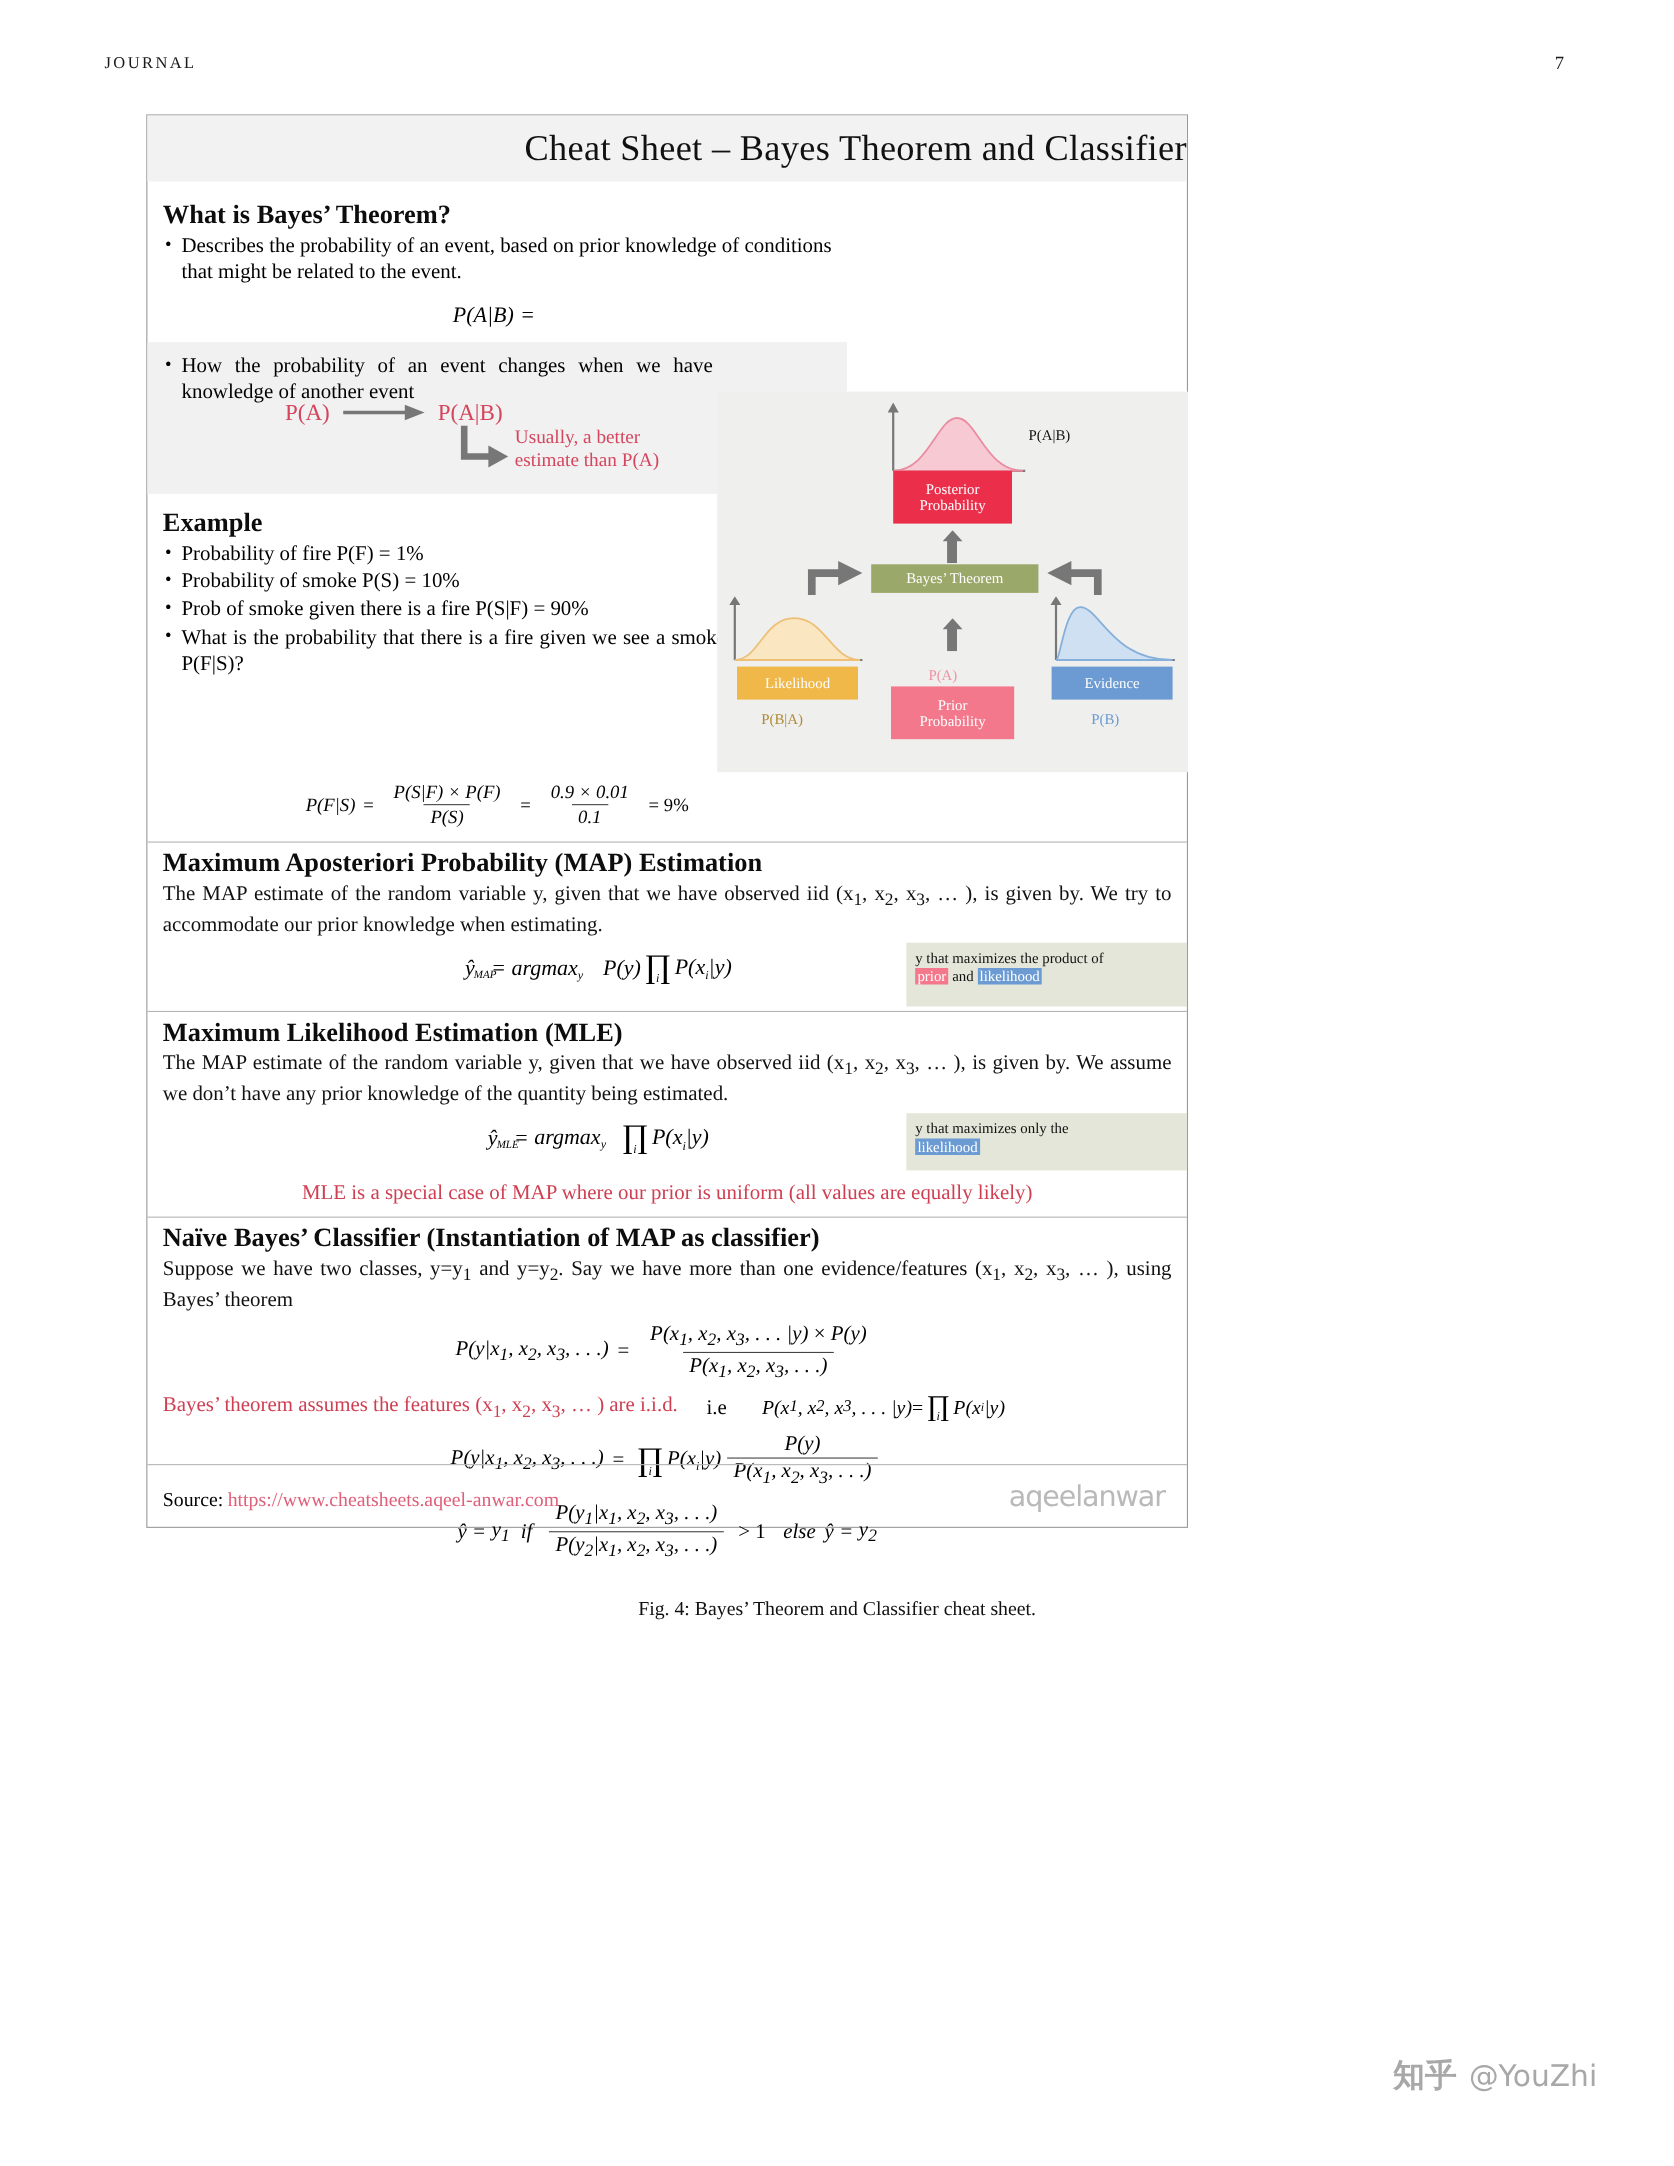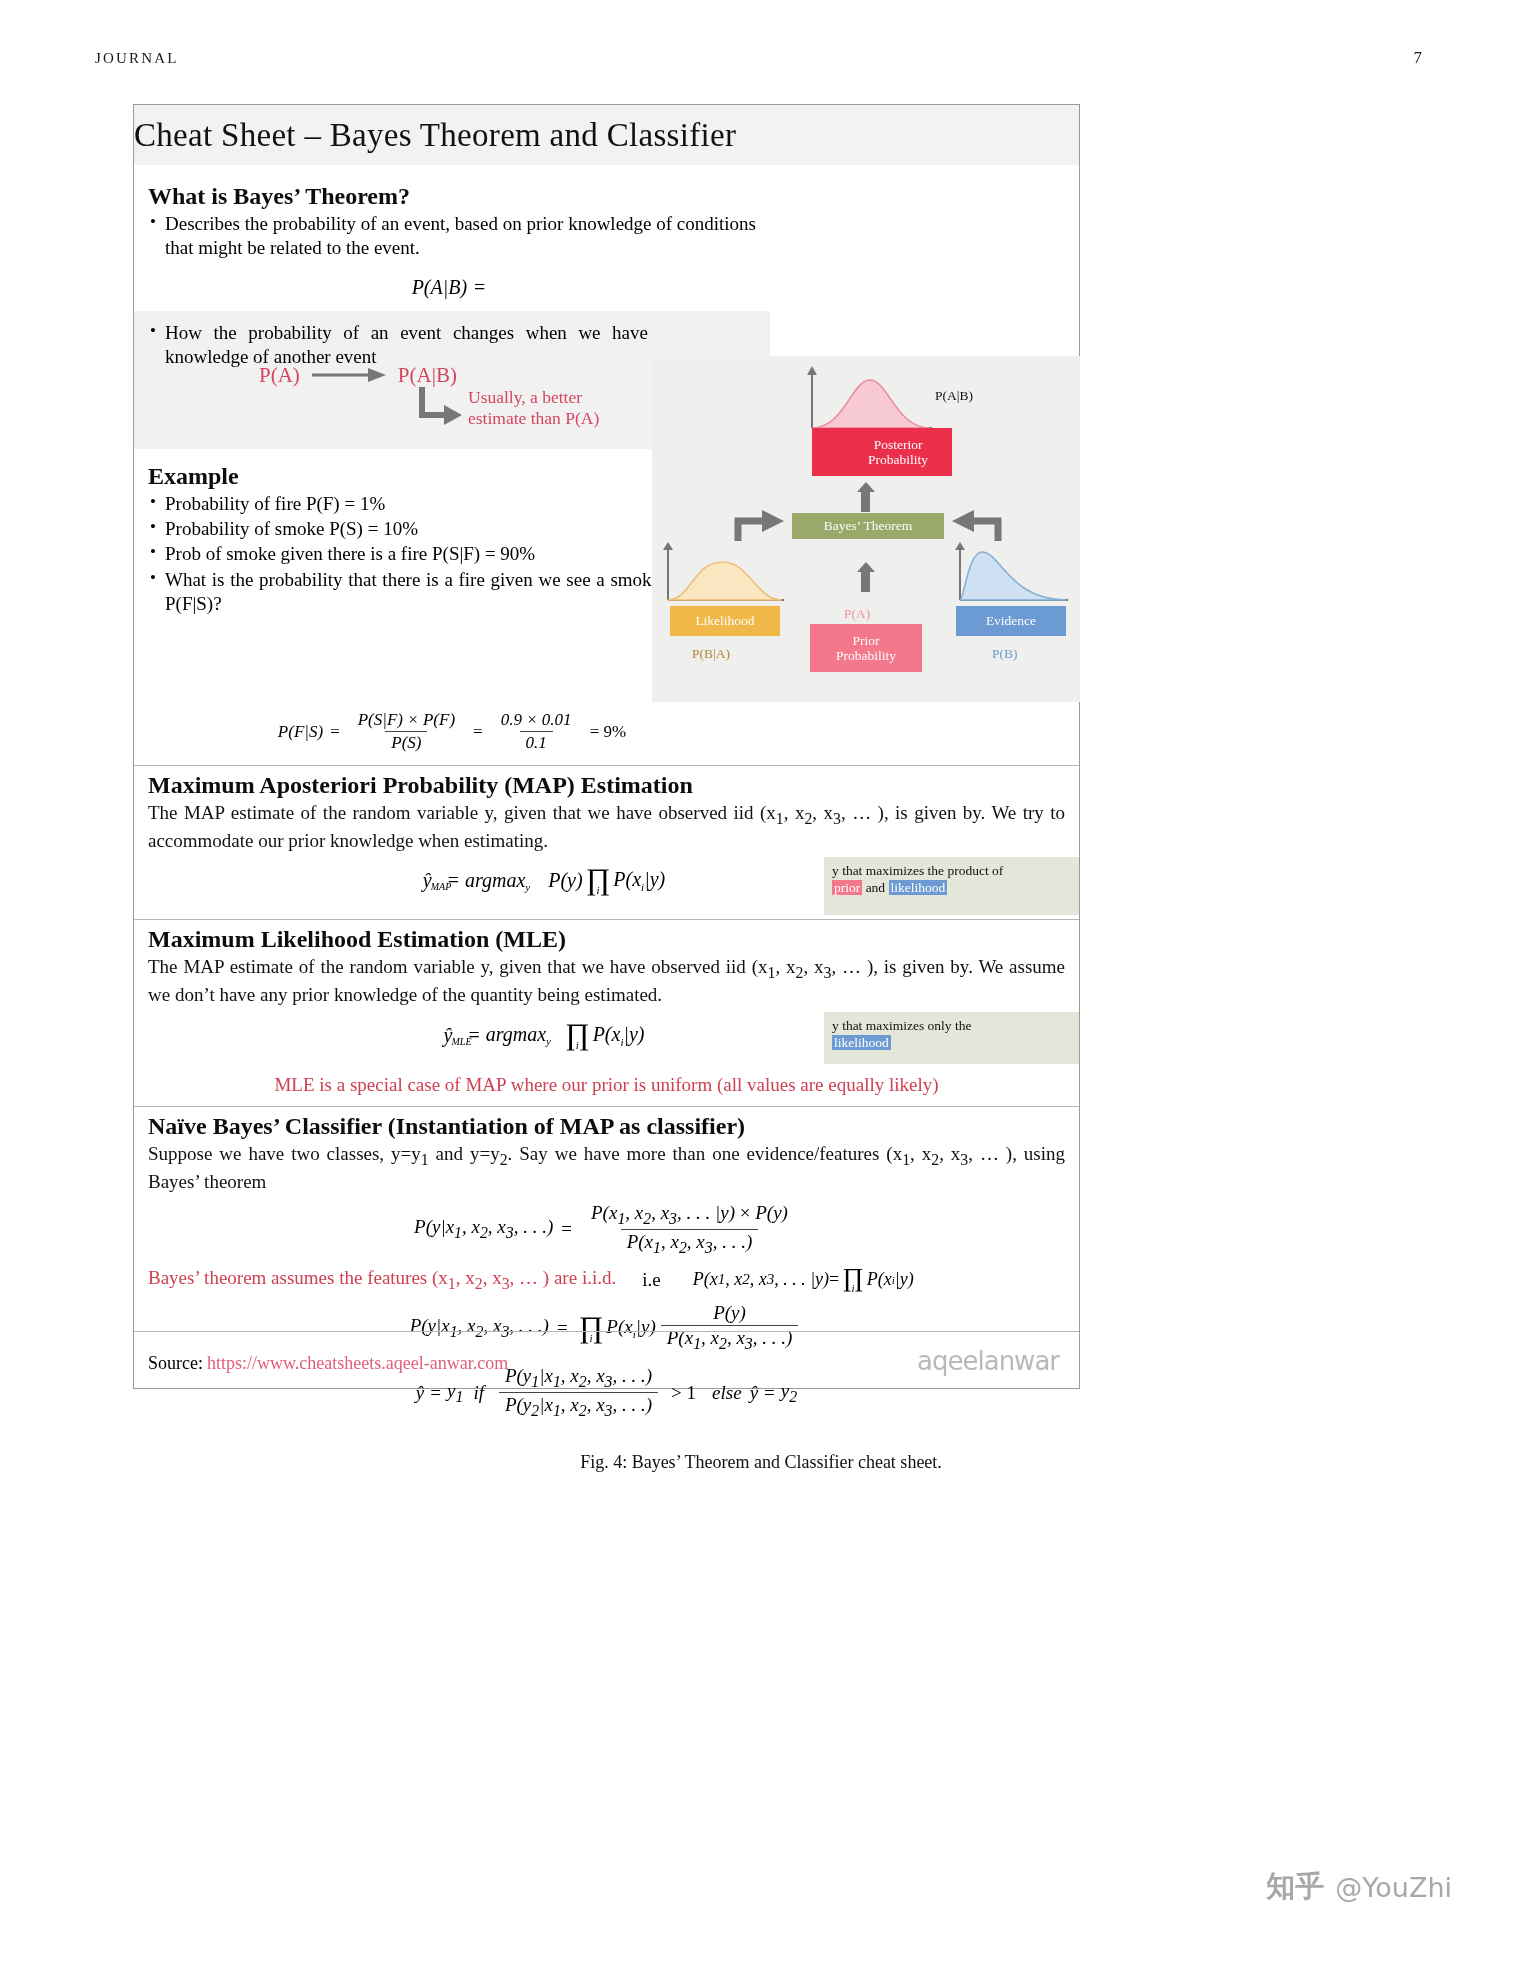--- a/index.html
+++ b/index.html
@@ -44,21 +44,21 @@
     height: 1285px;
     border: 1px solid #9a9a9a;
     background: #ffffff;
     box-sizing: border-box;
   }
   .sheet-title-bar {
     background: #f2f2f2;
     height: 60px;
     display: flex;
     align-items: center;
-    justify-content: flex-start;
+    justify-content: flex-end;
   }
   .sheet-title {
     font-size: 33px;
     font-weight: normal;
     letter-spacing: 0.3px;
     color: #111;
   }
 
   
   .sec {
@@ -149,21 +149,21 @@
     display: flex;
     flex-direction: column;
     align-items: center;
     justify-content: center;
     font-size: 13.5px;
     line-height: 1.12;
     color: #fdfdfd;
     text-align: center;
     font-family: "Liberation Serif", serif;
   }
-  .fb-post { background: #eb2f4b; padding-left: 32px; }
+  .fb-post { background: #eb2f4b; }
   .fb-bayes{ background: #9aa86a; }
   .fb-like { background: #f0b848; }
   .fb-evid { background: #6b9bd2; }
   .fb-prior{ background: #f4788c; }
   .flabel {
     position: absolute;
     font-size: 13.5px;
     font-family: "Liberation Serif", serif;
   }
 

